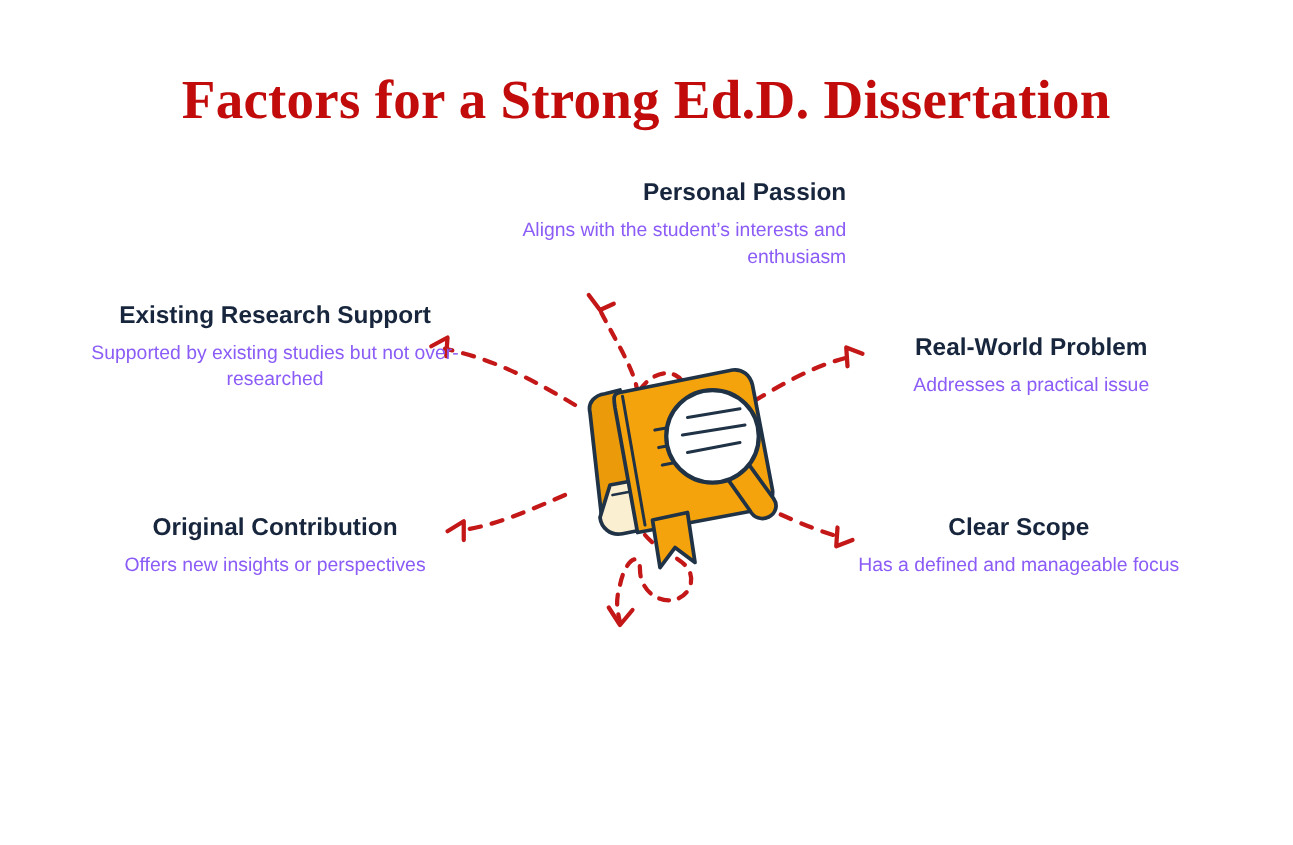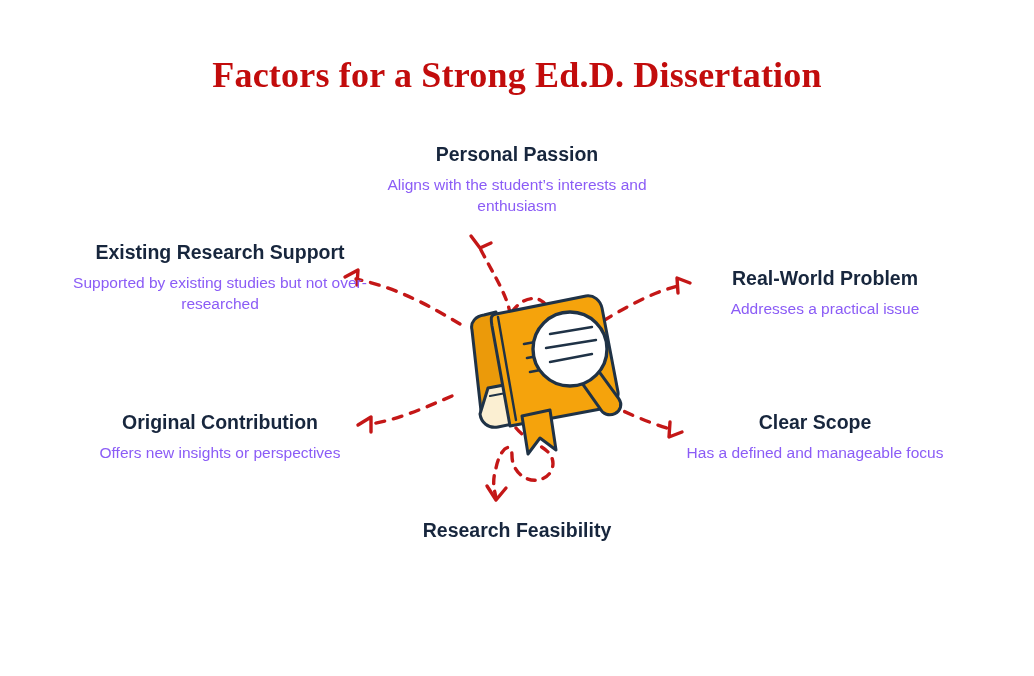--- a/index.html
+++ b/index.html
@@ -24,21 +24,21 @@
 
   
   .title {
     position: absolute;
     left: 0;
     top: 56px;
     width: 1034px;
     text-align: center;
     font-family: "Liberation Serif", "DejaVu Serif", serif;
     font-weight: bold;
-    font-size: 36px;
+    font-size: 44px;
     letter-spacing: 0.2px;
     color: #c20c0c;
     line-height: 1.1;
     white-space: nowrap;
   }
 
   
   .node {
     position: absolute;
   }
@@ -57,21 +57,21 @@
     color: #8b5cf6;
     line-height: 1.38;
     margin: 0;
   }
 
   
   .node-personal-passion {
     left: 357px;
     top: 142px;
     width: 320px;
-    text-align: center;
+    text-align: right;
   }
   .node-existing-research {
     left: 60px;
     top: 240px;
     width: 320px;
     text-align: center;
   }
   .node-real-world {
     left: 664px;
     top: 266px;
@@ -245,16 +245,15 @@
     <div class="heading">Clear Scope</div>
     <div class="desc">Has a defined and manageable focus</div>
   </div>
 
   <div class="node node-original-contribution">
     <div class="heading">Original Contribution</div>
     <div class="desc">Offers new insights or perspectives</div>
   </div>
 
   <div class="node node-research-feasibility">
-    <div class="heading">Research Feasibility</div>
   </div>
 
 </div>
 
 </body></html>

